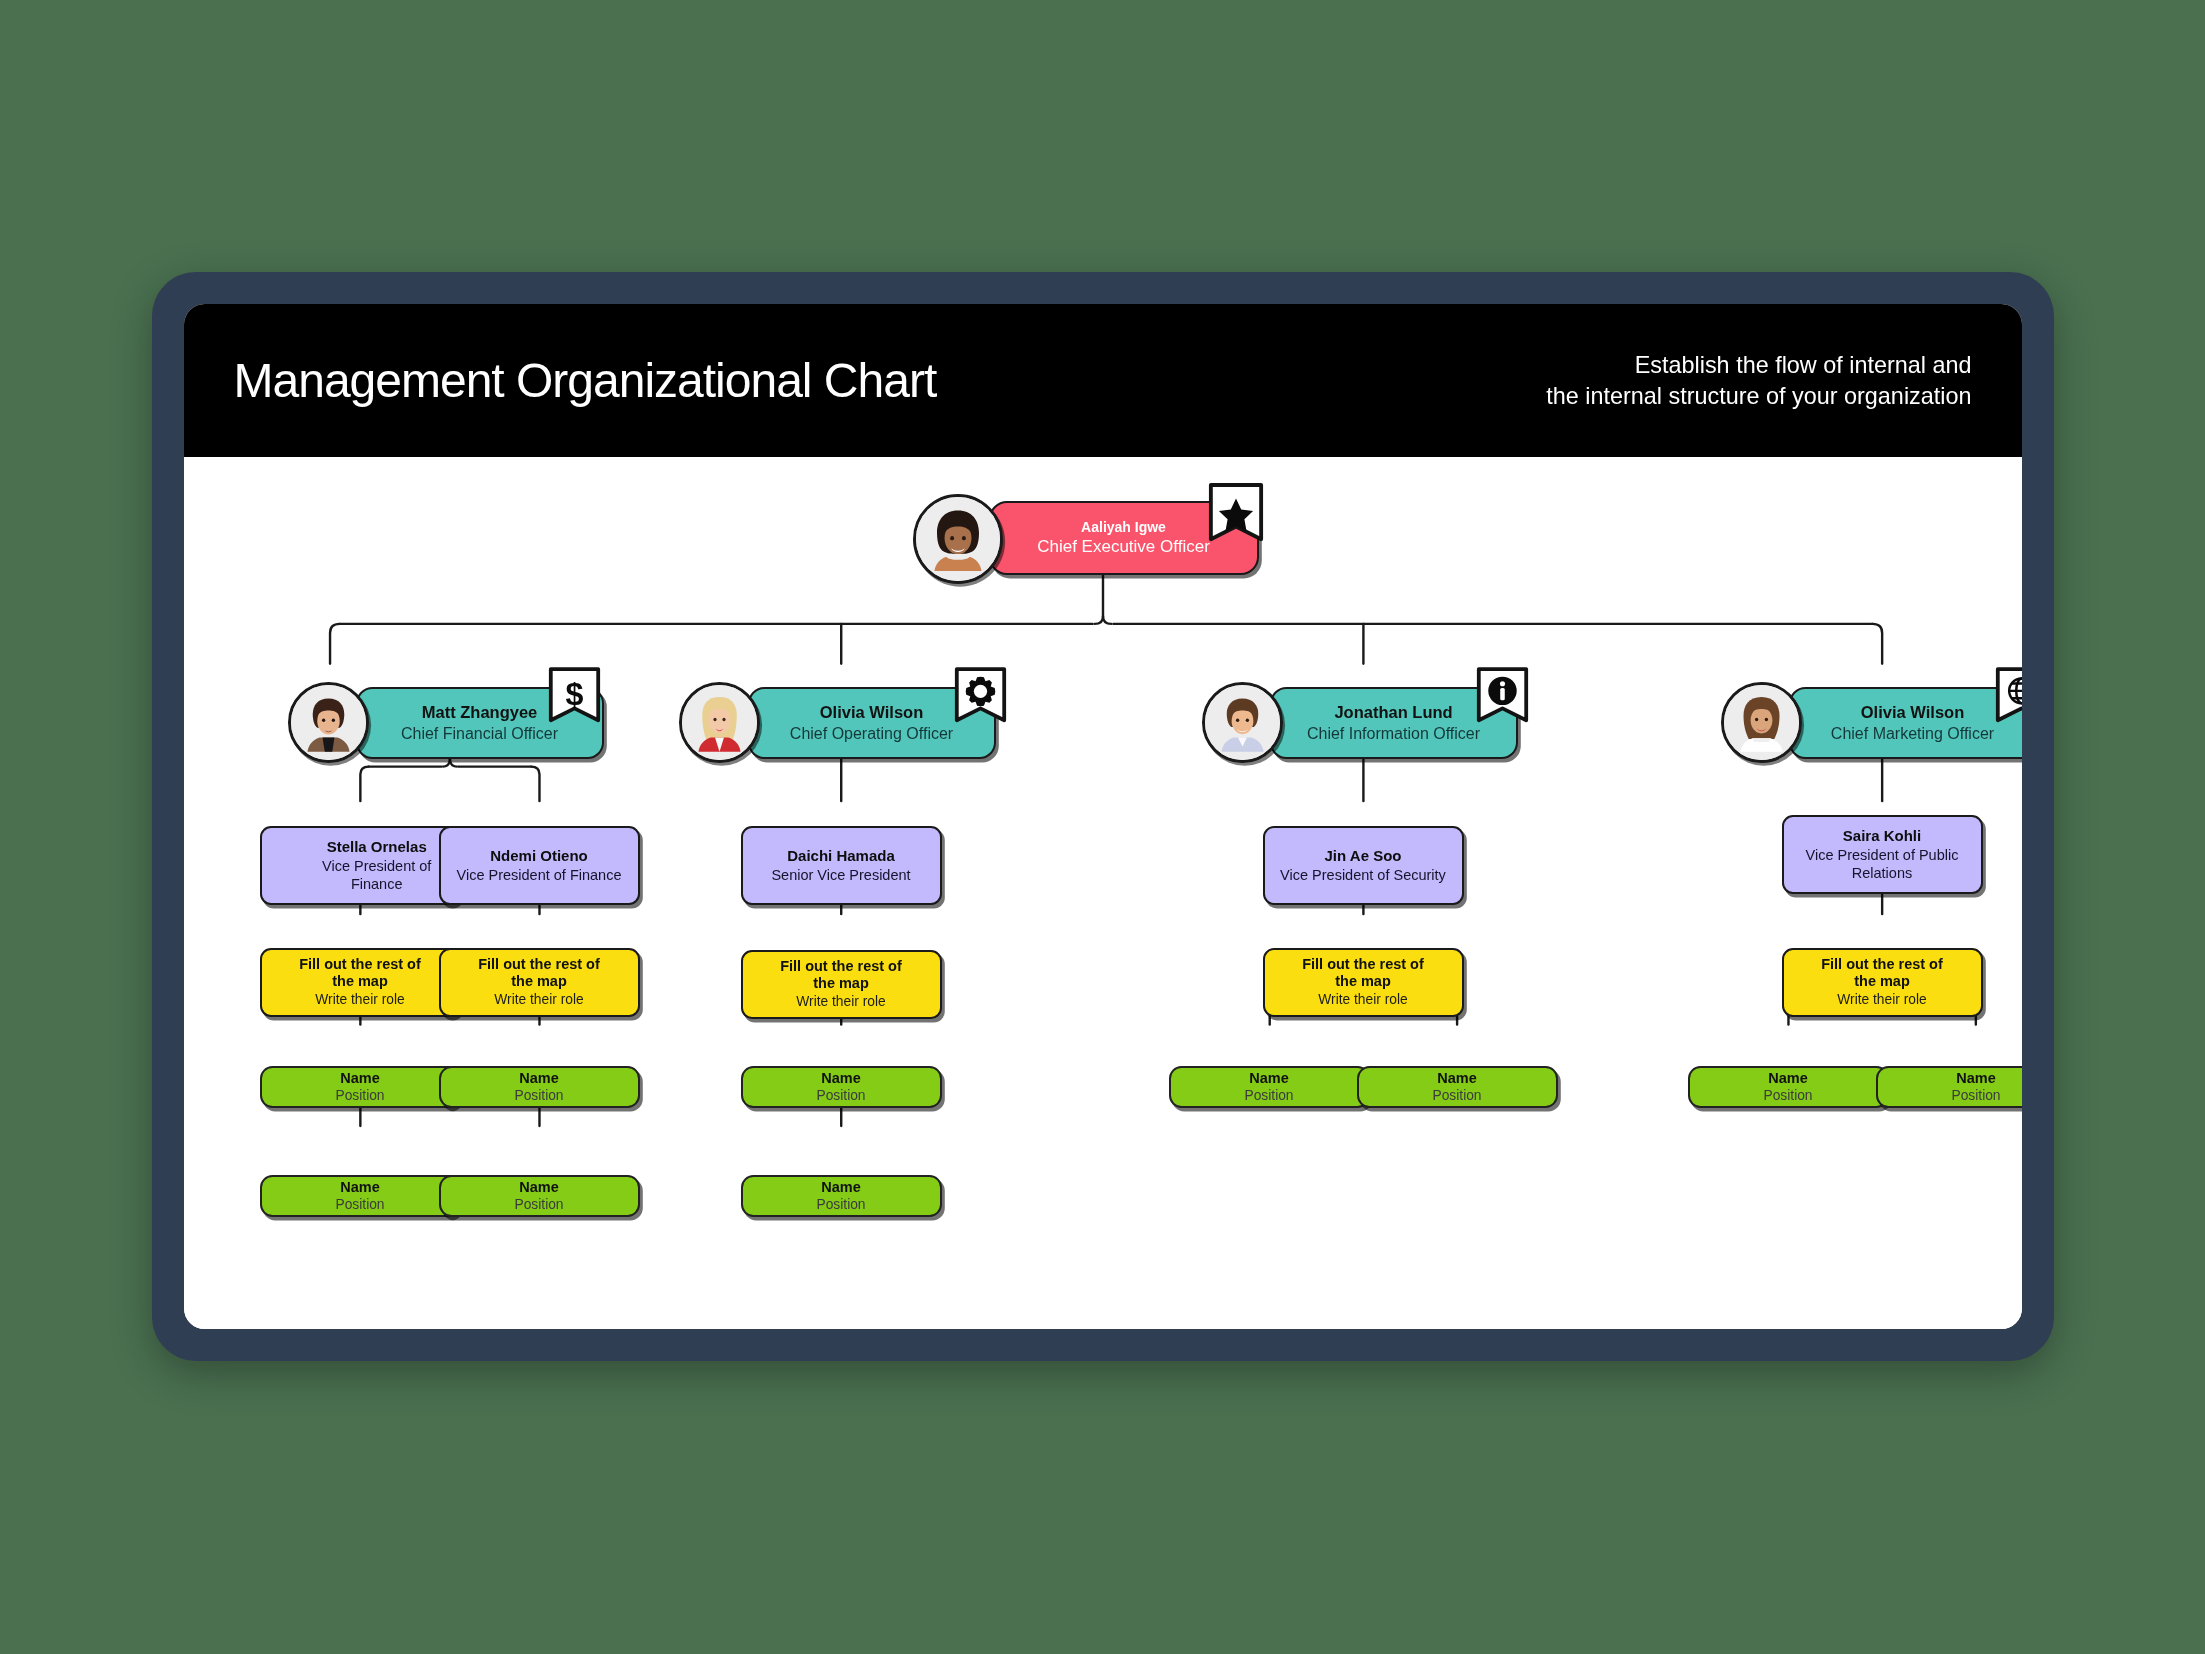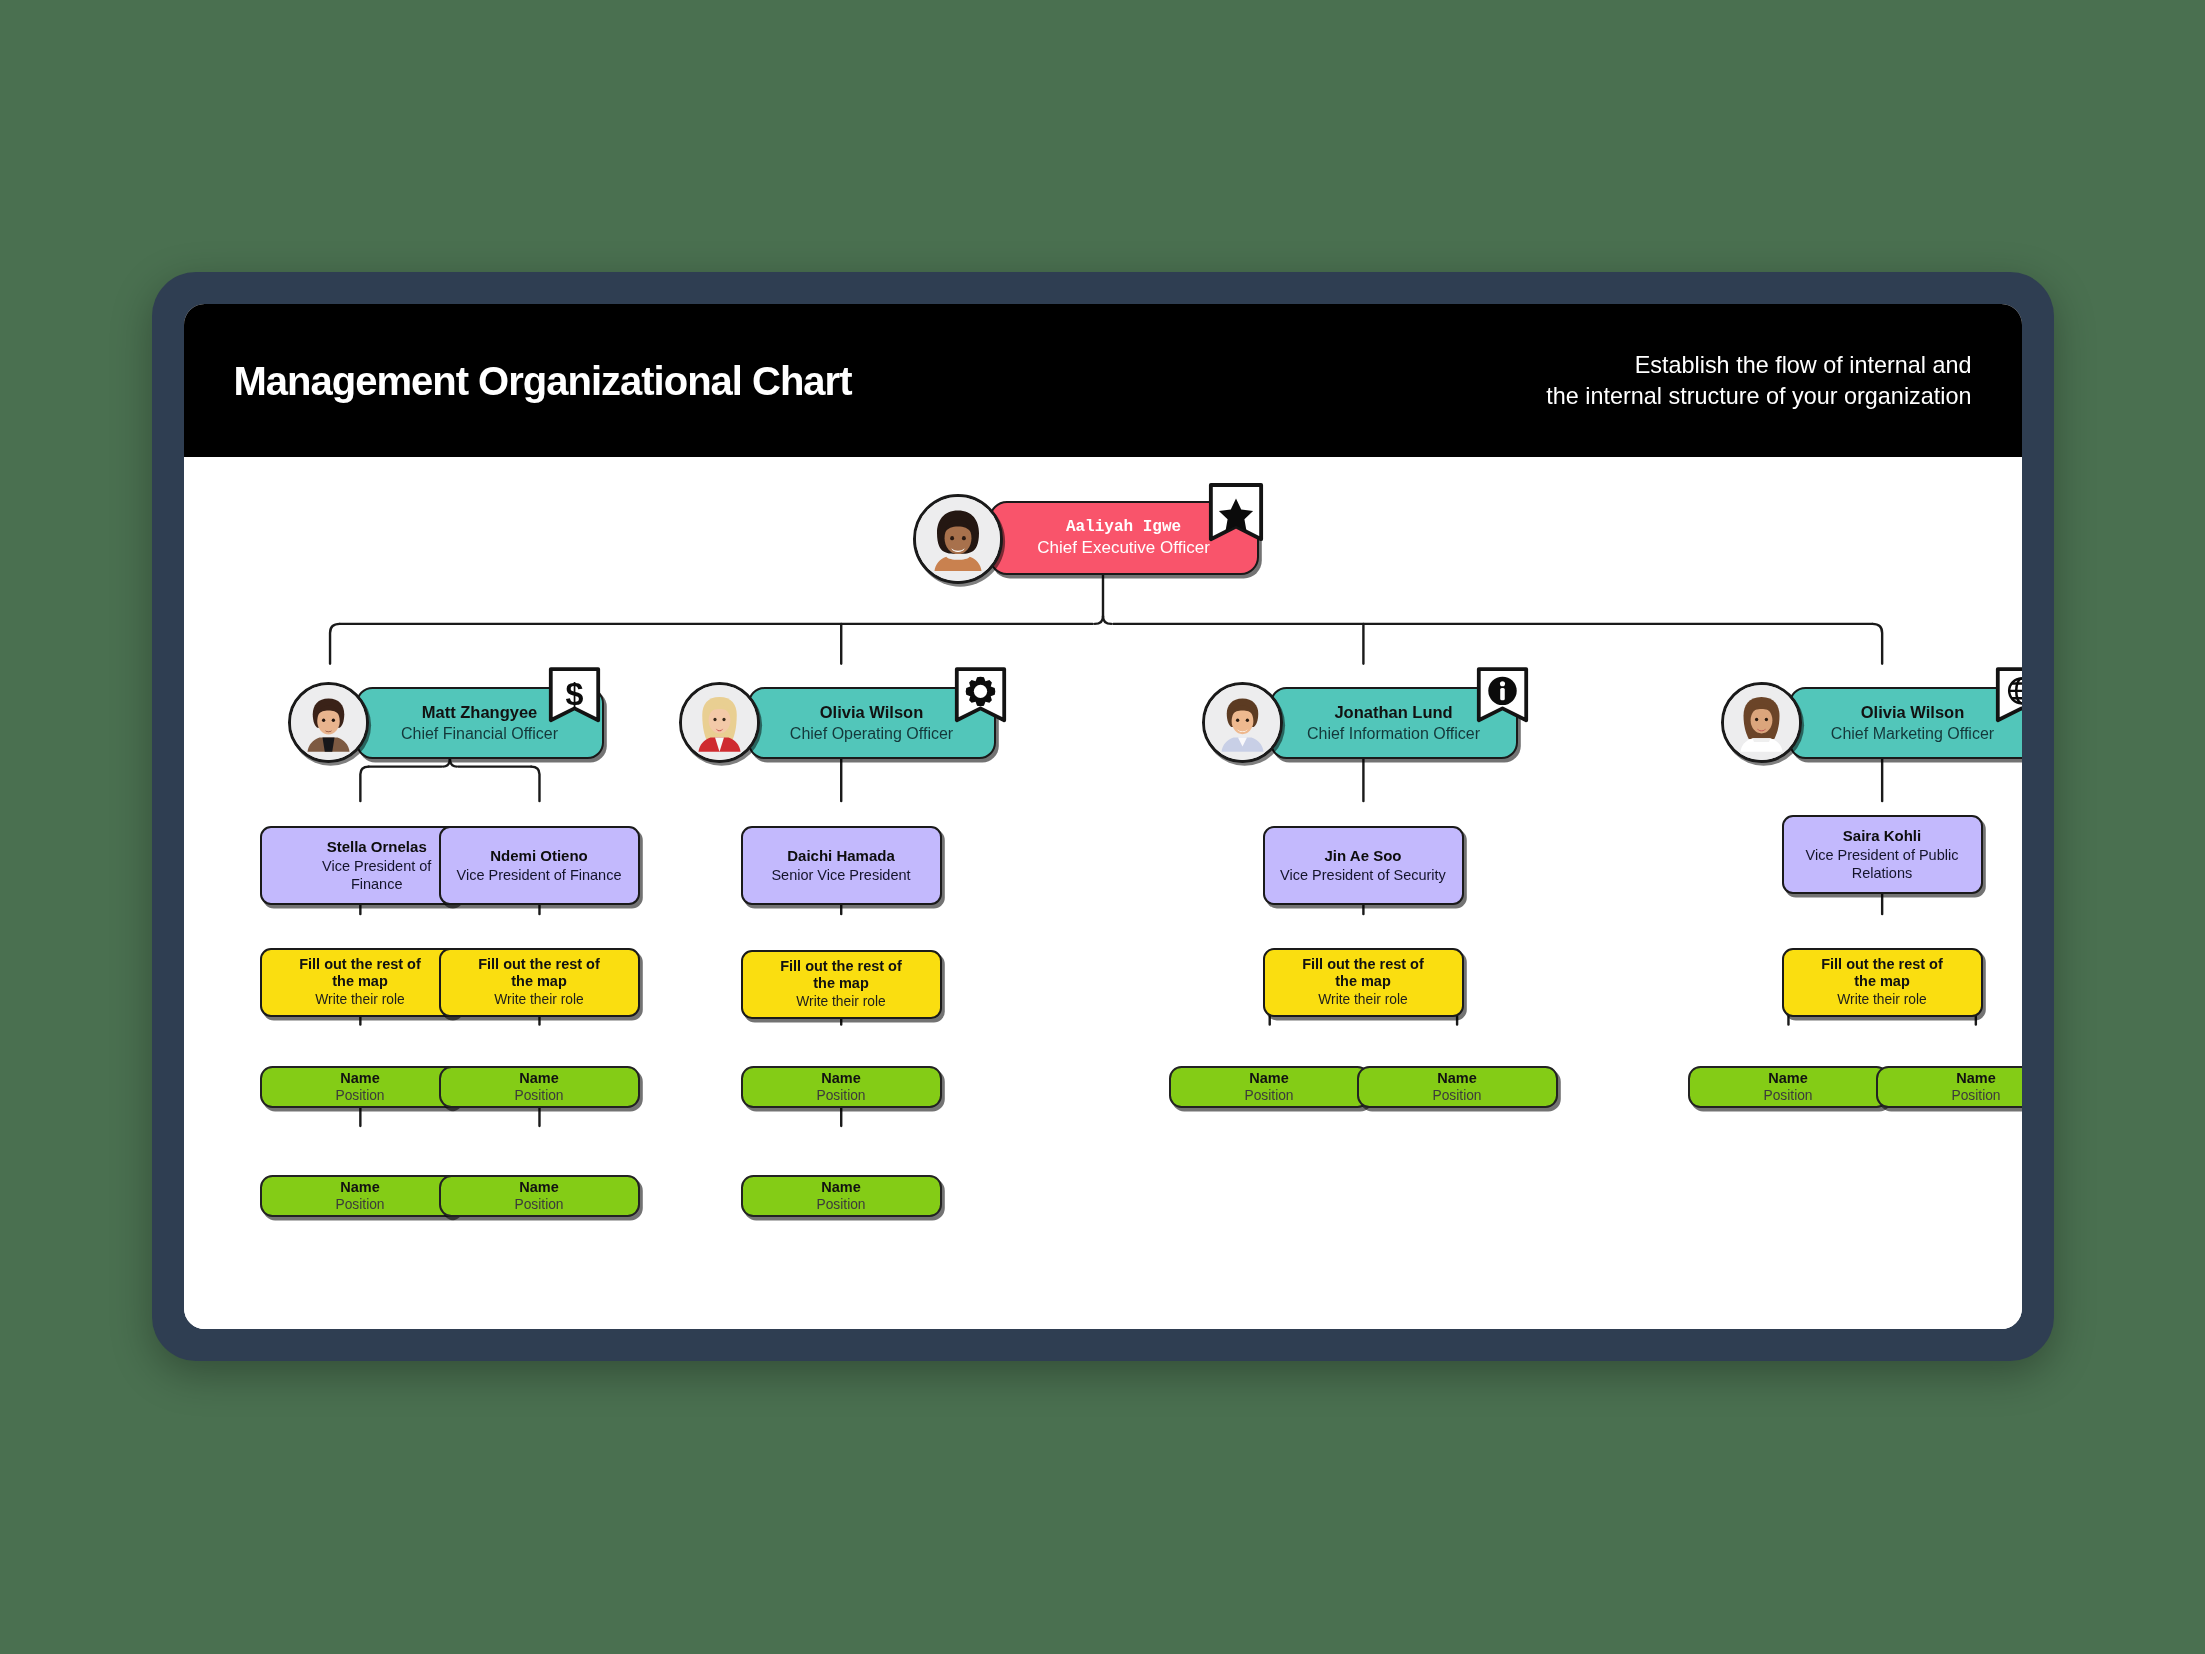--- a/index.html
+++ b/index.html
@@ -46,22 +46,22 @@
     height: 153px;
     flex: none;
     display: flex;
     align-items: center;
     justify-content: space-between;
     padding: 0 50px 0 50px;
   }
 
   .header-title {
     color: #ffffff;
-    font-size: 40px;
-    font-weight: bold;
+    font-size: 48px;
+    font-weight: normal;
     letter-spacing: -1px;
     line-height: 1;
     white-space: nowrap;
   }
 
   .header-sub {
     color: #ffffff;
     font-size: 23.4px;
     line-height: 1.32;
     text-align: right;
@@ -106,21 +106,21 @@
   }
 
   
   .node-ceo {
     background: #f9546b;
     border-radius: 18px;
     width: 270px;
     height: 74px;
     border: 2.8px solid #1a1a1a;
   }
-  .node-ceo .nm { color: #ffffff; font-size: 16px; font-family: Liberation Mono, monospace; }
+  .node-ceo .nm { color: #ffffff; font-size: 14px; }
   .node-ceo .ps { color: #ffffff; font-size: 17px; margin-top: 2.1px; font-weight: normal; }
 
   
   .node-c {
     background: #52c6ba;
     border-radius: 16.5px;
     width: 248px;
     height: 72px;
   }
   .node-c .nm { color: #121212; font-size: 16.5px; }

